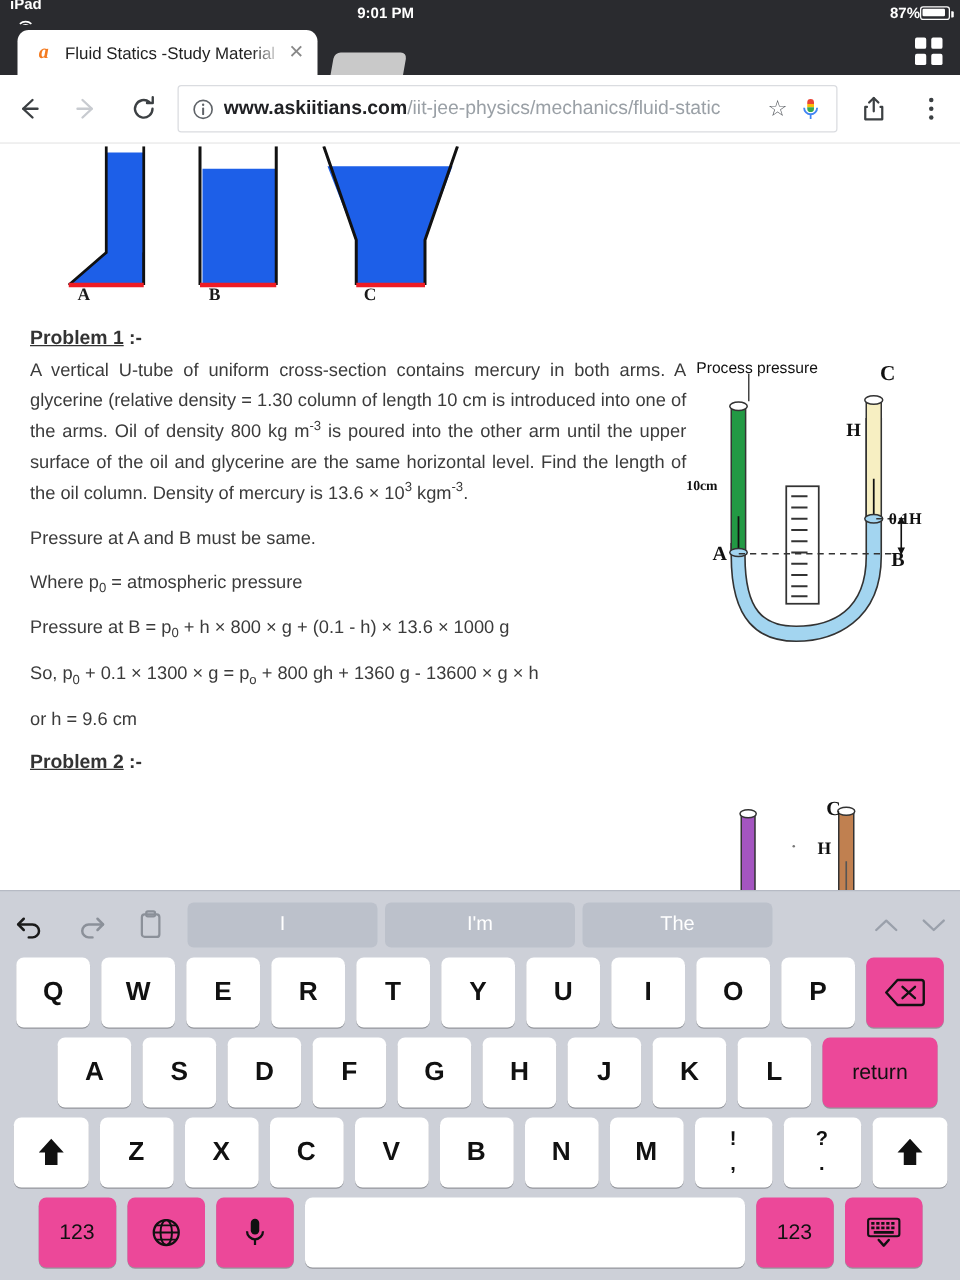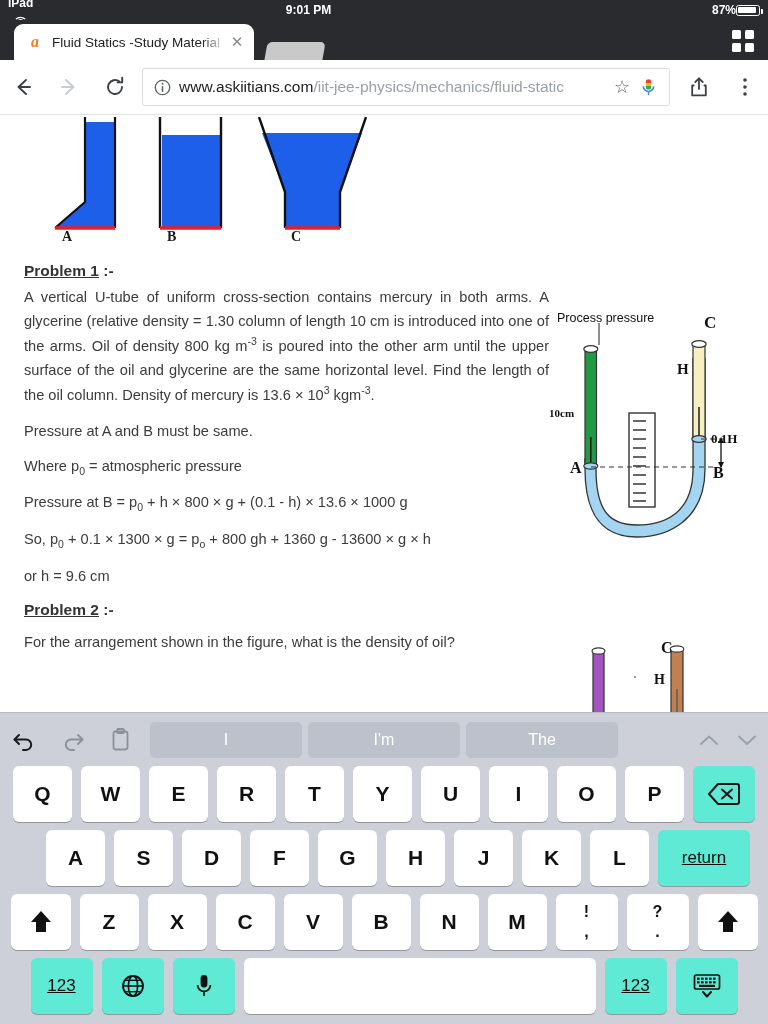--- a/index.html
+++ b/index.html
@@ -76,21 +76,21 @@
   .omnibox {
     flex: 1; height: 38px; margin: 0 6px 0 4px;
     border: 1px solid #dadce0; border-radius: 3px; background:#fff;
     display: flex; align-items: center; padding: 0 8px; overflow: hidden;
   }
   .omni-info { width: 22px; height:22px; flex:0 0 22px; display:flex; align-items:center; justify-content:center; color:#5f6368; }
   .omni-url {
     flex: 1; font-size: 15.5px; color: #9aa0a6; white-space: nowrap; overflow: hidden;
     margin-left: 6px; padding-right: 4px;
   }
-  .omni-url b { color: #202124; font-weight: normal; }
+  .omni-url b { color: #202124; font-weight: bold; }
   .omni-star { width: 26px; flex:0 0 26px; text-align:center; color:#5f6368; font-size: 18px; }
   .omni-mic { width: 26px; flex:0 0 26px; display:flex; align-items:center; justify-content:center;}
 
   
   .page {
     position: absolute; top: 115px; left: 0; width: 768px; height: 597px;
     background: #fff; overflow: hidden;
   }
   .content { position: relative; width: 768px; padding: 0; }
 
@@ -107,21 +107,21 @@
   h3.prob span.u { text-decoration: underline; }
   h3.sol { font-size: 15px; font-weight: bold; color: #333; margin: 12px 0 6px 0;}
   p.body {
     font-size: 14.6px; line-height: 1.62; color: #3b3b3b;
     text-align: justify; margin: 6px 0;
   }
   p.line { font-size: 14.6px; line-height: 1.5; color: #3b3b3b; margin: 13px 0; }
   sup { font-size: 0.72em; vertical-align: super; }
   sub { font-size: 0.72em; vertical-align: sub; }
 
-  .fig-utube { position: absolute; left: 549px; top: 168px; width: 212px; height: 235px; margin-top: 24px; }
+  .fig-utube { position: absolute; left: 549px; top: 168px; width: 212px; height: 235px; }
   .fig-tubes { position: absolute; left: 575px; top: 524px; width: 190px; height: 72px; }
   .fig-cap {
     position: absolute; font-family: "Liberation Serif", serif;
     font-weight: bold; color: #111; font-size: 13px;
   }
 
   
   .keyboard {
     position: absolute; top: 712px; left: 0; width: 768px; height: 312px;
     background: #cdd0d8;
@@ -141,21 +141,21 @@
 
   .kb-rows { padding: 0 6px; }
   .kb-row { display: flex; justify-content: center; margin-bottom: 8px; gap: 9px; }
   .key {
     background: #ffffff; border-radius: 6px; height: 56px;
     display: flex; align-items: center; justify-content: center;
     font-size: 21px; color: #111; font-weight: 600;
     box-shadow: 0 1px 0 rgba(0,0,0,0.28);
     flex: 0 0 59px;
   }
-  .key.dark { background: #5eead4; text-decoration: underline; }
+  .key.dark { background: #ec4899; }
   .key.wide-ret { flex: 0 0 92px; font-size: 17px; font-weight: 400; }
   .key.back { flex: 0 0 62px; }
   .key.shift { flex: 0 0 60px; }
   .key.space { flex: 0 0 352px; }
   .key.num { flex: 0 0 62px; font-size: 17px; font-weight: 500;}
   .key.small { flex: 0 0 62px; }
   .key.punct { flex-direction: column; font-size: 16px; line-height: 1.05; gap:3px;}
   .row2 { padding-left: 28px; }
   .row4 { margin-bottom: 0; }
   svg { display: block; }
@@ -294,21 +294,20 @@
       <h3 class="prob"><span class="u">Problem 1</span> <span>:-</span></h3>
       <p class="body"><span>A vertical U-tube of uniform cross-section contains mercury in both arms. A glycerine (relative density = 1.30 column of length 10 cm is introduced into one of the arms. Oil of density 800 kg m</span><sup>-3</sup><span> is poured into the other arm until the upper surface of the oil and glycerine are the same horizontal level. Find the length of the oil column. Density of mercury is 13.6 × 10</span><sup>3</sup><span> kgm</span><sup>-3</sup><span>.</span></p>
 
       <p class="line">Pressure at A and B must be same.</p>
       <p class="line">Where p<sub>0</sub> = atmospheric pressure</p>
       <p class="line">Pressure at B = p<sub>0</sub> + h × 800 × g + (0.1 - h) × 13.6 × 1000 g</p>
       <p class="line">So, p<sub>0</sub> + 0.1 × 1300 × g = p<sub>o</sub> + 800 gh + 1360 g - 13600 × g × h</p>
       <p class="line">or h = 9.6 cm</p>
 
       <h3 class="prob"><span class="u">Problem 2</span> <span>:-</span></h3>
-      <p class="line">For the arrangement shown in the figure, what is the density of oil?</p>
 
     </div>
 
     <div class="fig-utube">
       <svg width="212" height="235" viewBox="0 0 212 235">
 
         <line x1="50" y1="14" x2="50" y2="36" stroke="#444" stroke-width="1.2"></line>
 
         <path d="M41,160 C41,208 60,222 88,222 C116,222 150,208 150,160 L150,50" stroke="#4a9ed4" stroke-width="0" fill="none"></path>
         <path d="M36,160 C36,212 58,228 88,228 C118,228 156,212 156,160 L156,50 L144,50 L144,160

